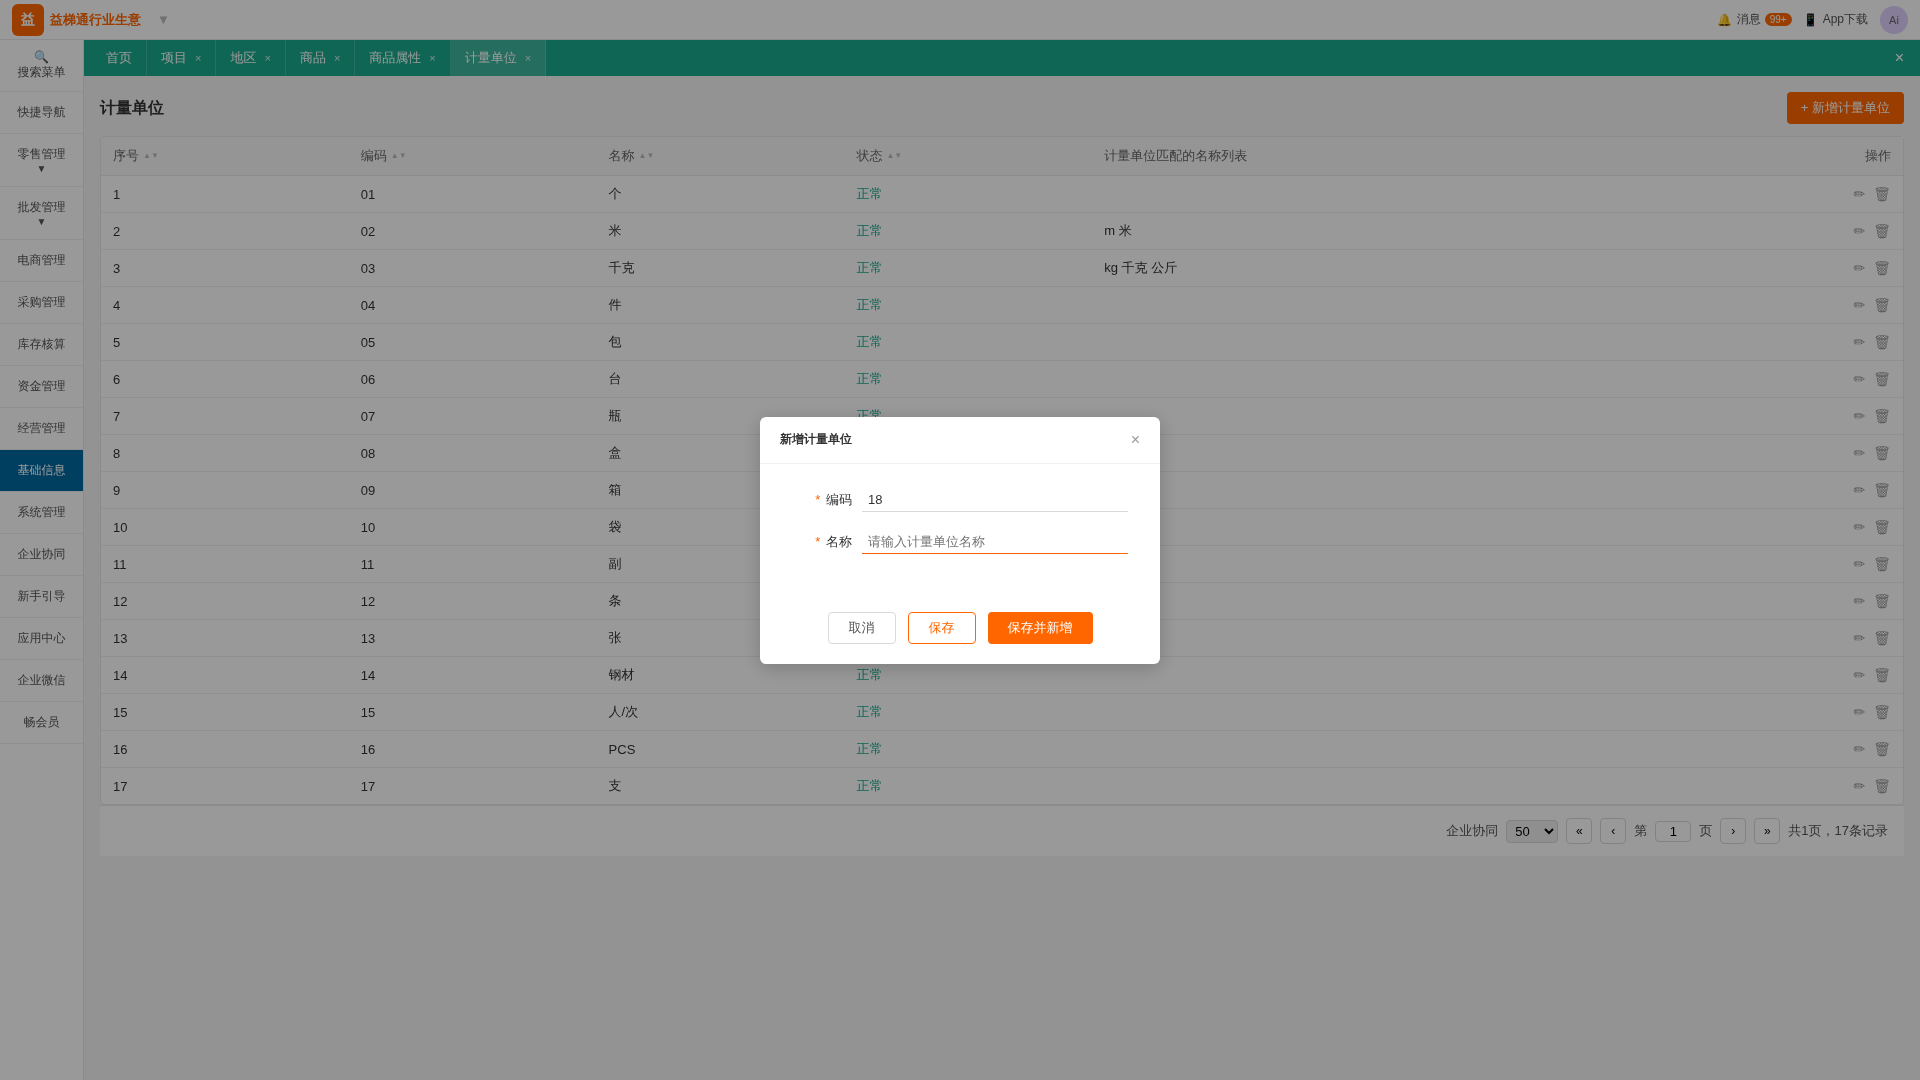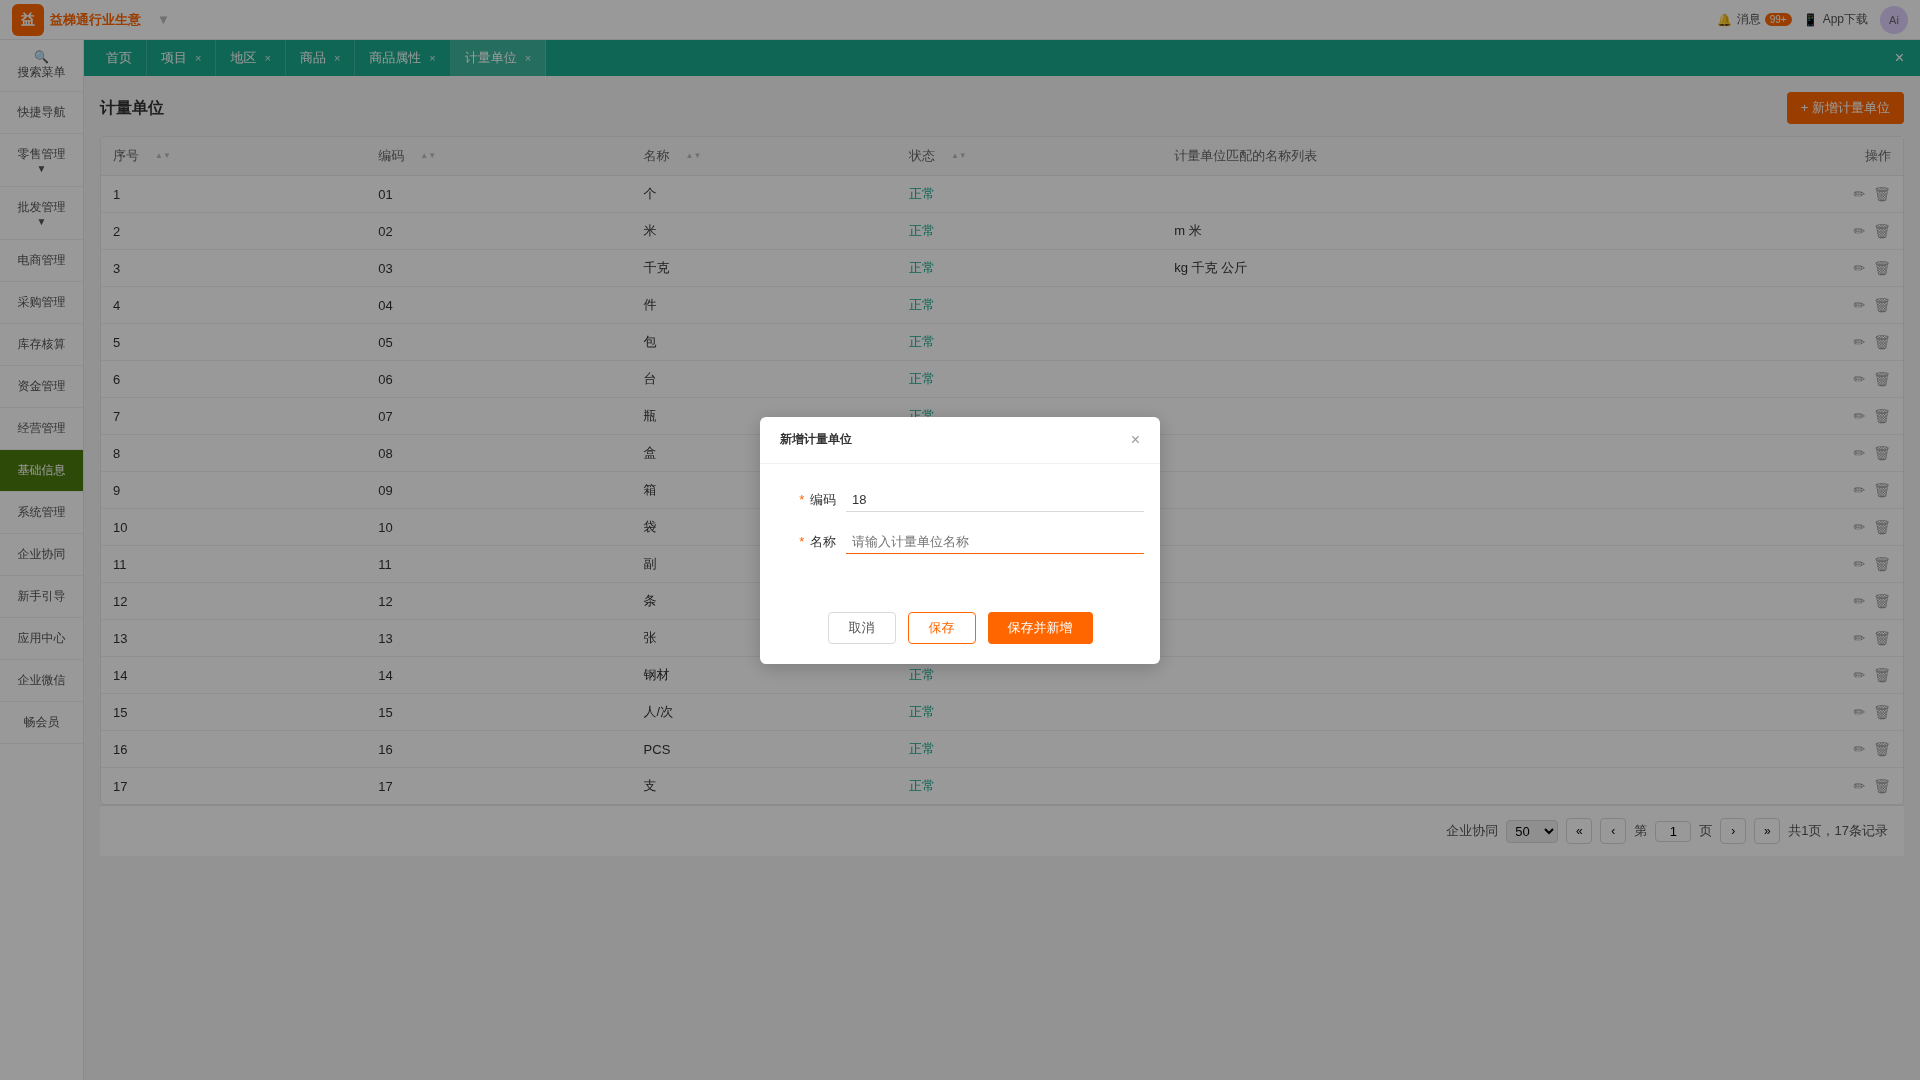--- a/index.html
+++ b/index.html
@@ -15,21 +15,21 @@
     .topbar-btn { display: flex; align-items: center; gap: 4px; color: #555; font-size: 12px; cursor: pointer; }
     .notification-badge { background: #f60; color: #fff; border-radius: 10px; font-size: 10px; padding: 1px 5px; }
     .avatar { width: 28px; height: 28px; background: #e0d0ff; border-radius: 50%; display: flex; align-items: center; justify-content: center; font-size: 11px; color: #666; }
 
     
     .main-layout { display: flex; flex: 1; overflow: hidden; }
 
     
     .sidebar { width: 84px; background: #fff; border-right: 1px solid #e8e8e8; display: flex; flex-direction: column; flex-shrink: 0; overflow-y: auto; }
     .sidebar-item { padding: 12px 0; text-align: center; cursor: pointer; color: #555; font-size: 12px; border-bottom: 1px solid #f0f0f0; }
-    .sidebar-item.active { background: #4d7c0f; color: #fff; text-align: center; }
+    .sidebar-item.active { background: #0369a1; color: #fff; text-align: center; }
     .sidebar-search { padding: 10px 4px; text-align: center; font-size: 12px; color: #555; cursor: pointer; border-bottom: 1px solid #f0f0f0; }
 
     
     .content-area { flex: 1; display: flex; flex-direction: column; overflow: hidden; background: #f5f5f5; }
 
     
     .tab-bar { background: #1aaa8e; display: flex; align-items: center; padding: 0 8px; height: 36px; flex-shrink: 0; }
     .tab-item { display: flex; align-items: center; gap: 4px; padding: 0 14px; height: 36px; color: #fff; font-size: 13px; cursor: pointer; border-right: 1px solid rgba(255,255,255,0.2); }
     .tab-item.home { padding: 0 14px; }
     .tab-item .close-x { font-size: 11px; color: rgba(255,255,255,0.8); margin-left: 4px; }
@@ -61,32 +61,32 @@
     .page-input { border: 1px solid #d9d9d9; border-radius: 4px; width: 36px; text-align: center; padding: 2px 4px; font-size: 13px; }
 
     
     .overlay { position: fixed; top: 0; left: 0; width: 100%; height: 100%; background: rgba(0,0,0,0.4); display: flex; align-items: center; justify-content: center; z-index: 1000; }
 
     
     .dialog { background: #fff; border-radius: 6px; width: 400px; box-shadow: 0 4px 20px rgba(0,0,0,0.2); }
     .dialog-header { display: flex; justify-content: space-between; align-items: center; padding: 14px 20px; border-bottom: 1px solid #f0f0f0; }
     .dialog-title { font-size: 12px; font-weight: bold; color: #333; }
     .dialog-close { cursor: pointer; color: #999; font-size: 16px; }
-    .dialog-body { padding: 24px 16px; }
+    .dialog-body { padding: 24px 32px; }
     .form-row { display: flex; align-items: center; margin-bottom: 18px; }
     .form-label { width: 60px; text-align: right; margin-right: 10px; color: #333; font-size: 13px; }
     .required-star { color: #f60; margin-right: 2px; }
     .form-input { flex: 1; border: none; border-bottom: 1px solid #d9d9d9; padding: 4px 6px; font-size: 13px; outline: none; color: #333; }
     .form-input.active-input { border-bottom-color: #f60; }
     .dialog-footer { display: flex; justify-content: center; gap: 12px; padding: 16px 20px 20px; }
     .btn-cancel { border: 1px solid #d9d9d9; background: #fff; color: #555; padding: 6px 20px; border-radius: 4px; cursor: pointer; font-size: 13px; }
     .btn-save { background: #fff; border: 1px solid #f60; color: #f60; padding: 6px 20px; border-radius: 4px; cursor: pointer; font-size: 13px; }
     .btn-save-new { background: #f60; border: none; color: #fff; padding: 6px 20px; border-radius: 4px; cursor: pointer; font-size: 13px; }
 
-    .th-sort { display: flex; align-items: center; gap: 16px; }
+    .th-sort { display: flex; align-items: center; gap: 4px; }
     .sort-arrows { display: inline-flex; flex-direction: column; font-size: 8px; color: #bbb; line-height: 1; }
   </style>
 </head>
 <body>
 
 <div class="topbar">
   <div class="topbar-left">
     <div class="logo-area">
       <div class="logo-icon">益</div>
       <div class="logo-text">益梯通行业生意</div>

